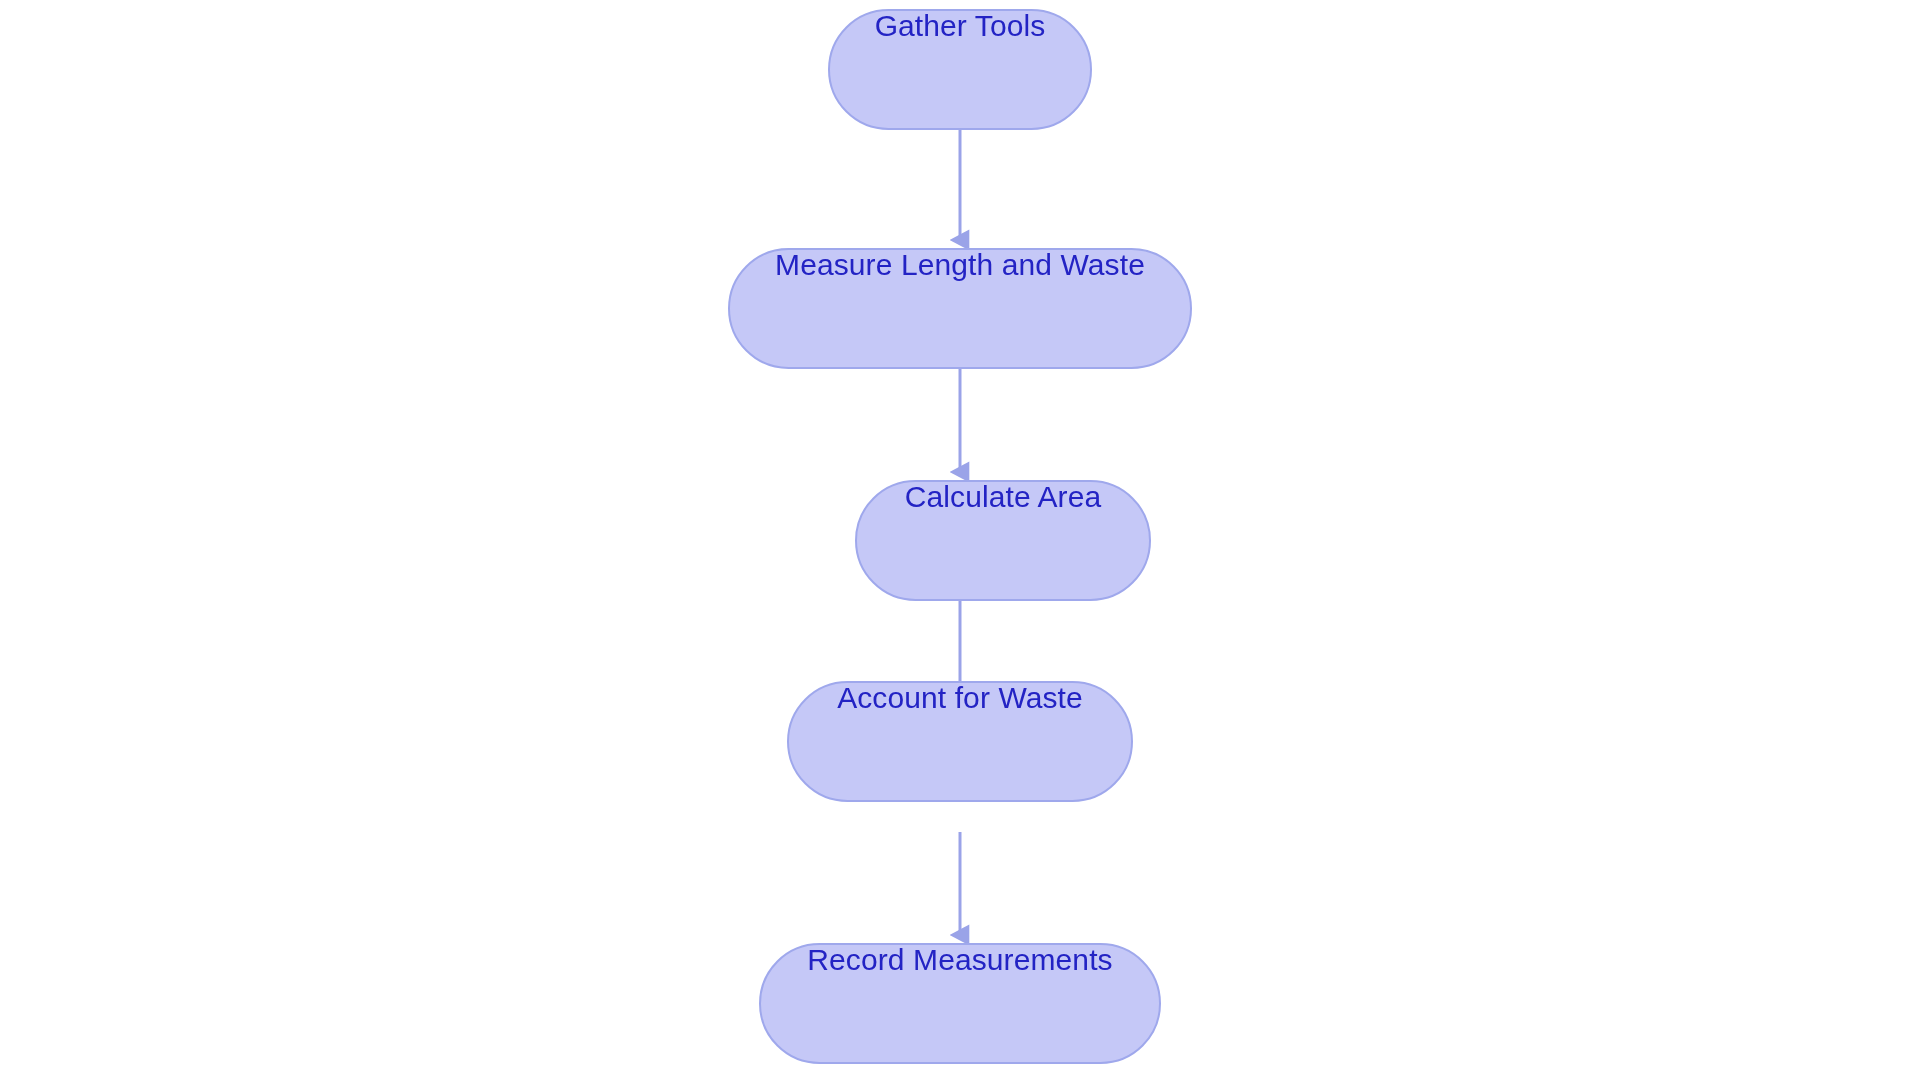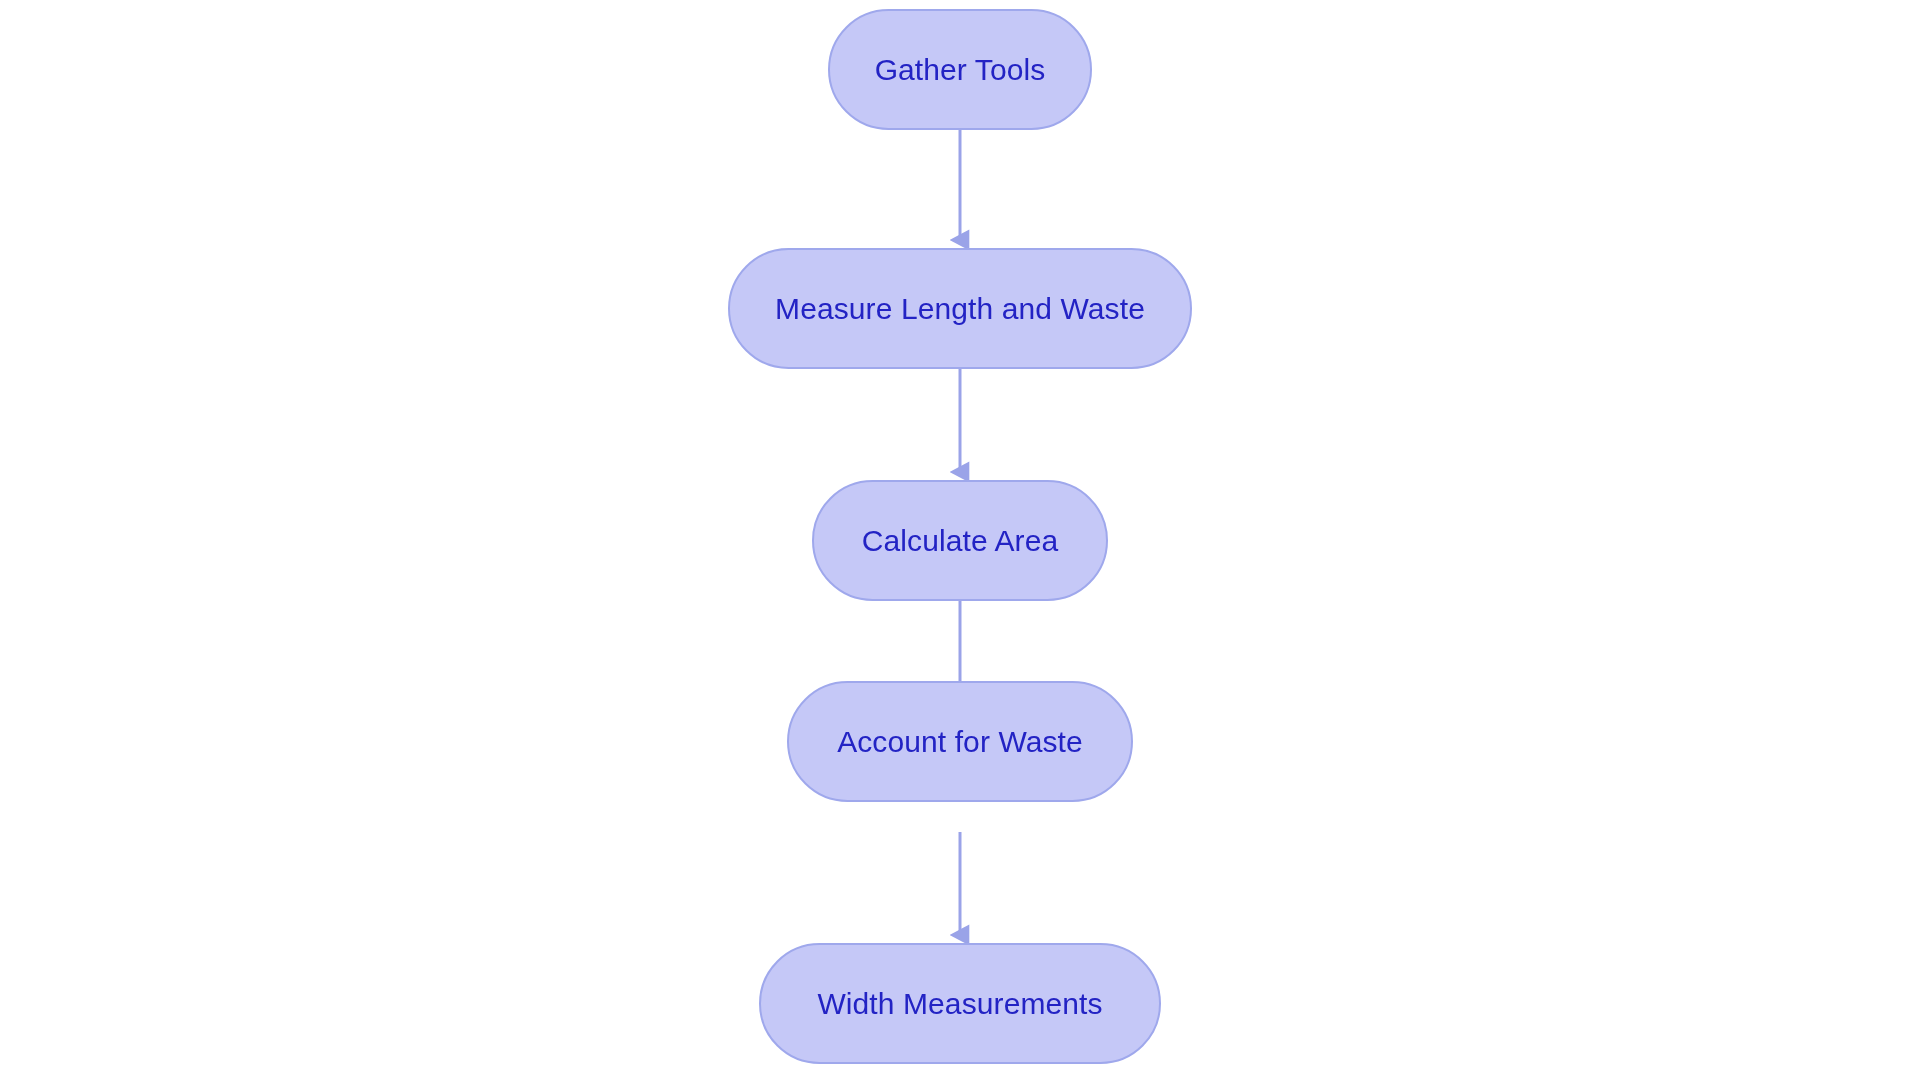--- a/index.html
+++ b/index.html
@@ -30,41 +30,41 @@
     width: 1920px;
     height: 1083px;
     pointer-events: none;
   }
 
   
   .flow-node {
     position: absolute;
     box-sizing: border-box;
     display: flex;
-    align-items: center;
+    align-items: flex-start;
     justify-content: center;
     height: 121px;
     border-radius: 62px;
     background: #c5c8f7;
     border: 2px solid #9fa8ec;
   }
   .flow-node-label {
     font-family: "Liberation Sans", sans-serif;
     font-size: 30px;
     font-weight: 400;
     line-height: 1;
     color: #2323c4;
     white-space: nowrap;
     letter-spacing: 0.1px;
   }
 
   
   .node-pos-0 { left: 828px; top: 9px;   width: 264px; }
   .node-pos-1 { left: 728px; top: 248px; width: 464px; }
-  .node-pos-2 { left: 812px; top: 480px; width: 296px; }
+  .node-pos-2 { left: 855px; top: 480px; width: 296px; }
   .node-pos-3 { left: 787px; top: 681px; width: 346px; }
   .node-pos-4 { left: 759px; top: 943px; width: 402px; }
 </style>
 </head>
 <body>
 
 <div id="flow-canvas">
 
   <svg id="connector-layer" viewBox="0 0 1920 1083" width="1920" height="1083" xmlns="http://www.w3.org/2000/svg">
     <defs>
@@ -92,16 +92,16 @@
 
   <div class="flow-node node-pos-2">
     <span class="flow-node-label">Calculate Area</span>
   </div>
 
   <div class="flow-node node-pos-3">
     <span class="flow-node-label">Account for Waste</span>
   </div>
 
   <div class="flow-node node-pos-4">
-    <span class="flow-node-label">Width Measurements</span>
+    <span class="flow-node-label">Record Measurements</span>
   </div>
 
 </div>
 
 </body></html>

